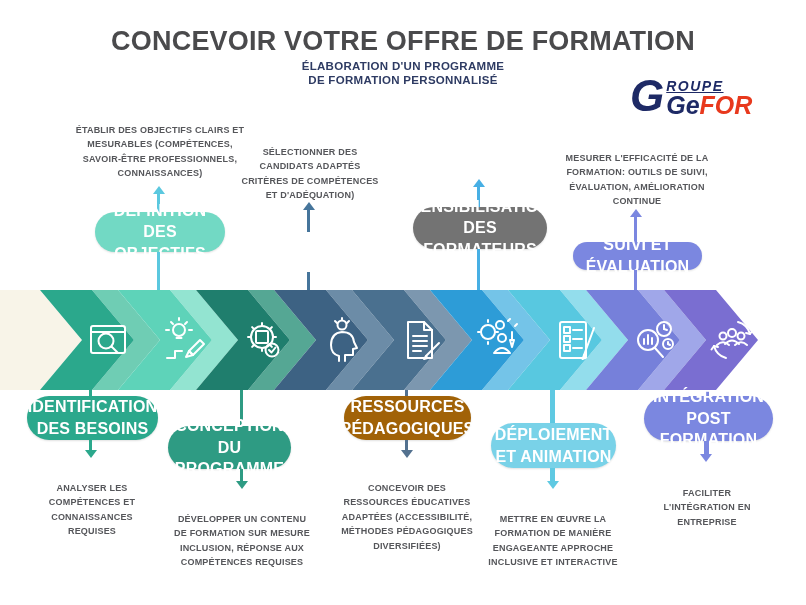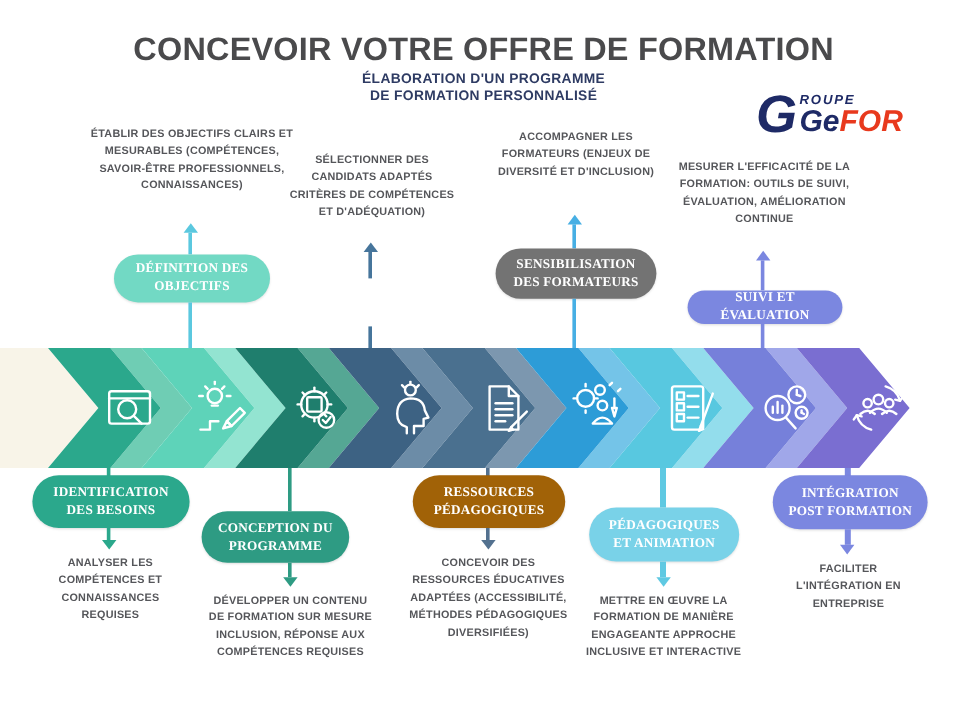--- a/index.html
+++ b/index.html
@@ -14,34 +14,34 @@
   .subtitle {
     position:absolute; left:0; width:100%; text-align:center;
     font-size:11.5px; font-weight:bold; color:#2e3b63; letter-spacing:0.3px;
   }
   .sub1 { top:60px; } .sub2 { top:74px; }
 
   
   .logo { position:absolute; top:78px; left:630px; display:flex; align-items:flex-start; }
   .logo-g { font-size:44px; font-weight:bold; font-style:italic; color:#1e2a66; line-height:0.82; }
   .logo-right { display:flex; flex-direction:column; margin-left:2px; }
-  .logo-roupe { font-size:11px; font-weight:bold; font-style:italic; color:#1e2a66; letter-spacing:1.5px; }
+  .logo-roupe { font-size:14px; font-weight:bold; font-style:italic; color:#1e2a66; letter-spacing:1.5px;text-decoration:underline; }
   .logo-row { display:flex; line-height:0.9; }
   .logo-ge { font-size:25px; font-weight:bold; font-style:italic; color:#1e2a66; }
   .logo-for { font-size:25px; font-weight:bold; font-style:italic; color:#e8391d; }
 
   .desc {
     position:absolute; font-size:9px; font-weight:bold; color:#55565a;
-    text-align:center; line-height:1.6; text-transform:uppercase; letter-spacing:0.2px;
+    text-align:center; line-height:1.6; text-transform:uppercase; letter-spacing:0.2px;margin-top:19px;
   }
   .pill {
     position:absolute; border-radius:24px; color:#ffffff; font-weight:bold;
-    font-size:11px; display:flex; align-items:center; justify-content:center;
+    font-size:16px; display:flex; align-items:center; justify-content:center;
     text-align:center; line-height:1.35; padding:2px 8px; box-sizing:border-box;
-    box-shadow:0 1px 2px rgba(0,0,0,0.12); letter-spacing:0.2px;font-family:Liberation Serif, serif;
+    box-shadow:0 1px 2px rgba(0,0,0,0.12); letter-spacing:0.2px;
   }
   .vline { position:absolute; width:3px; }
   .vline.thick { width:5px; }
   .arr-up { position:absolute; width:0; height:0;
     border-left:6px solid transparent; border-right:6px solid transparent;
     border-bottom:8px solid #999; }
   .arr-down { position:absolute; width:0; height:0;
     border-left:6px solid transparent; border-right:6px solid transparent;
     border-top:8px solid #999; }
 
@@ -74,21 +74,20 @@
   <div class="arr-up" style="left: 153px; top: 186px; border-bottom-color: rgb(91, 200, 223);"></div>
   <div class="vline" style="left: 157px; top: 194px; height: 18px; background-color: rgb(91, 200, 223);"></div>
   <div class="pill" style="left: 95px; top: 212px; width: 130px; height: 40px; background-color: rgb(114, 217, 196);">DÉFINITION DES OBJECTIFS</div>
   <div class="vline" style="left: 157px; top: 252px; height: 38px; background-color: rgb(91, 200, 223);"></div>
 
   <div class="desc" style="left:240px; top:126px; width:140px;">SÉLECTIONNER DES CANDIDATS ADAPTÉS CRITÈRES DE COMPÉTENCES ET D'ADÉQUATION)</div>
   <div class="arr-up" style="left: 303px; top: 202px; border-bottom-color: rgb(70, 117, 155);"></div>
   <div class="vline" style="left: 307px; top: 210px; height: 22px; background-color: rgb(70, 117, 155);"></div>
   <div class="vline" style="left: 307px; top: 272px; height: 18px; background-color: rgb(70, 117, 155);"></div>
 
-  <div class="desc" style="left:410px; top:107px; width:140px;">ACCOMPAGNER LES FORMATEURS (ENJEUX DE DIVERSITÉ ET D'INCLUSION)</div>
   <div class="arr-up" style="left: 473px; top: 179px; border-bottom-color: rgb(71, 175, 228);"></div>
   <div class="vline" style="left: 477px; top: 187px; height: 20px; background-color: rgb(71, 175, 228);"></div>
   <div class="pill" style="left: 413px; top: 207px; width: 134px; height: 42px; background-color: #737373;">SENSIBILISATION DES FORMATEURS</div>
   <div class="vline" style="left: 477px; top: 249px; height: 41px; background-color: rgb(71, 175, 228);"></div>
 
   <div class="desc" style="left:556px; top:132px; width:162px;">MESURER L'EFFICACITÉ DE LA FORMATION: OUTILS DE SUIVI, ÉVALUATION, AMÉLIORATION CONTINUE</div>
   <div class="arr-up" style="left: 630px; top: 209px; border-bottom-color: rgb(123, 135, 224);"></div>
   <div class="vline" style="left: 634px; top: 217px; height: 25px; background-color: rgb(123, 135, 224);"></div>
   <div class="pill" style="left: 573px; top: 242px; width: 129px; height: 28px; background-color: rgb(123, 135, 224);">SUIVI ET ÉVALUATION</div>
   <div class="vline" style="left: 634px; top: 270px; height: 20px; background-color: rgb(123, 135, 224);"></div>
@@ -246,21 +245,21 @@
   <div class="arr-down" style="left: 236px; top: 481px; border-top-color: rgb(46, 155, 131);"></div>
   <div class="desc" style="left:172px; top:493px; width:140px;">DÉVELOPPER UN CONTENU DE FORMATION SUR MESURE INCLUSION, RÉPONSE AUX COMPÉTENCES REQUISES</div>
 
   <div class="vline" style="left: 405px; top: 390px; height: 7px; background-color: rgb(83, 113, 143);"></div>
   <div class="pill" style="left: 344px; top: 396px; width: 127px; height: 44px; background-color: #a16207;">RESSOURCES PÉDAGOGIQUES</div>
   <div class="vline" style="left: 405px; top: 440px; height: 10px; background-color: rgb(83, 113, 143);"></div>
   <div class="arr-down" style="left: 401px; top: 450px; border-top-color: rgb(83, 113, 143);"></div>
   <div class="desc" style="left:340px; top:462px; width:134px;">CONCEVOIR DES RESSOURCES ÉDUCATIVES ADAPTÉES (ACCESSIBILITÉ, MÉTHODES PÉDAGOGIQUES DIVERSIFIÉES)</div>
 
   <div class="vline thick" style="left: 550px; top: 390px; height: 33px; background-color: rgb(95, 201, 226);"></div>
-  <div class="pill" style="left: 491px; top: 423px; width: 125px; height: 45px; background-color: rgb(121, 210, 232);">PÉDAGOGIQUES ET ANIMATION</div>
+  <div class="pill" style="left: 491px; top: 423px; width: 125px; height: 45px; background-color: rgb(121, 210, 232);">DÉPLOIEMENT ET ANIMATION</div>
   <div class="vline thick" style="left: 550px; top: 468px; height: 13px; background-color: rgb(95, 201, 226);"></div>
   <div class="arr-down" style="left: 547px; top: 481px; border-top-color: rgb(95, 201, 226);"></div>
   <div class="desc" style="left:486px; top:493px; width:134px;">METTRE EN ŒUVRE LA FORMATION DE MANIÈRE ENGAGEANTE APPROCHE INCLUSIVE ET INTERACTIVE</div>
 
   <div class="vline thick" style="left: 704px; top: 390px; height: 7px; background-color: rgb(123, 135, 224);"></div>
   <div class="pill" style="left: 644px; top: 396px; width: 129px; height: 45px; background-color: rgb(123, 135, 224);">INTÉGRATION POST FORMATION</div>
   <div class="vline thick" style="left: 704px; top: 441px; height: 13px; background-color: rgb(123, 135, 224);"></div>
   <div class="arr-down" style="left: 700px; top: 454px; border-top-color: rgb(123, 135, 224);"></div>
   <div class="desc" style="left:648px; top:467px; width:118px;">FACILITER L'INTÉGRATION EN ENTREPRISE</div>
 

